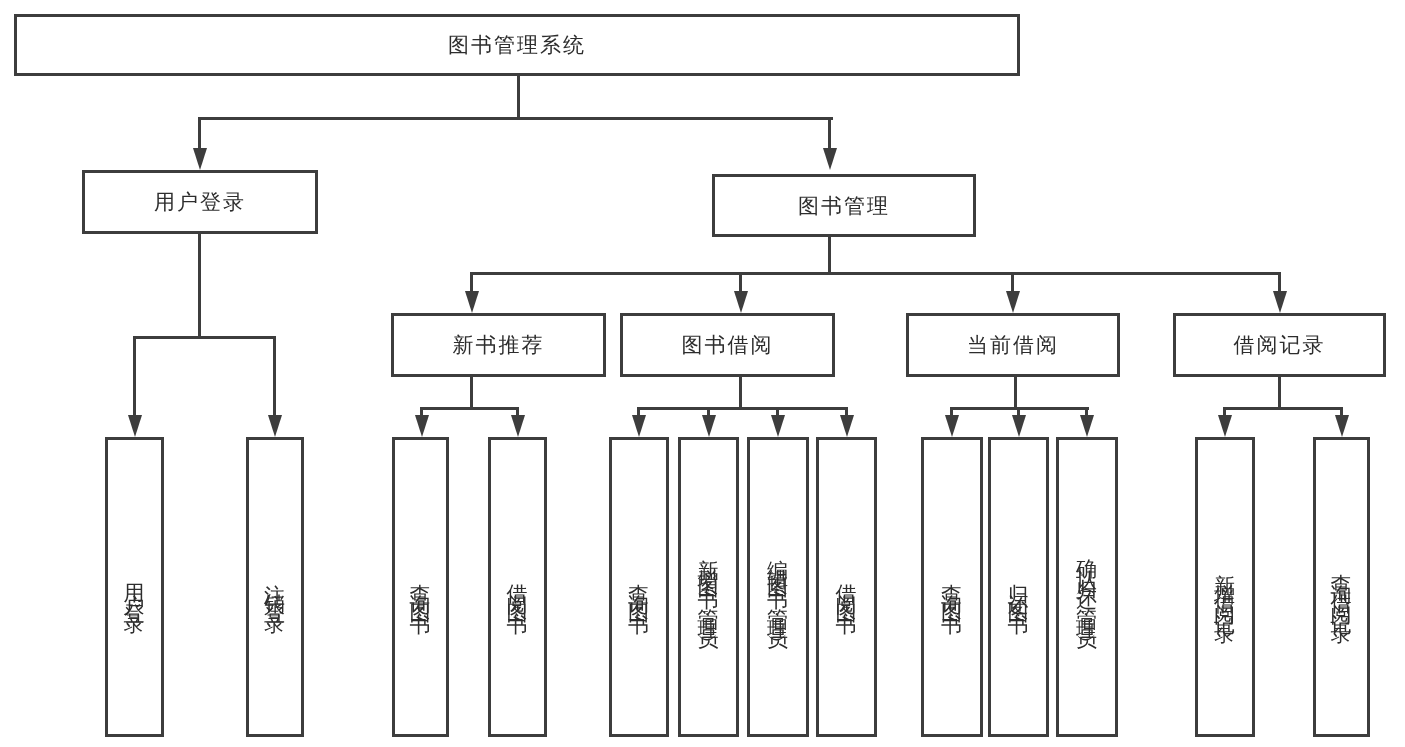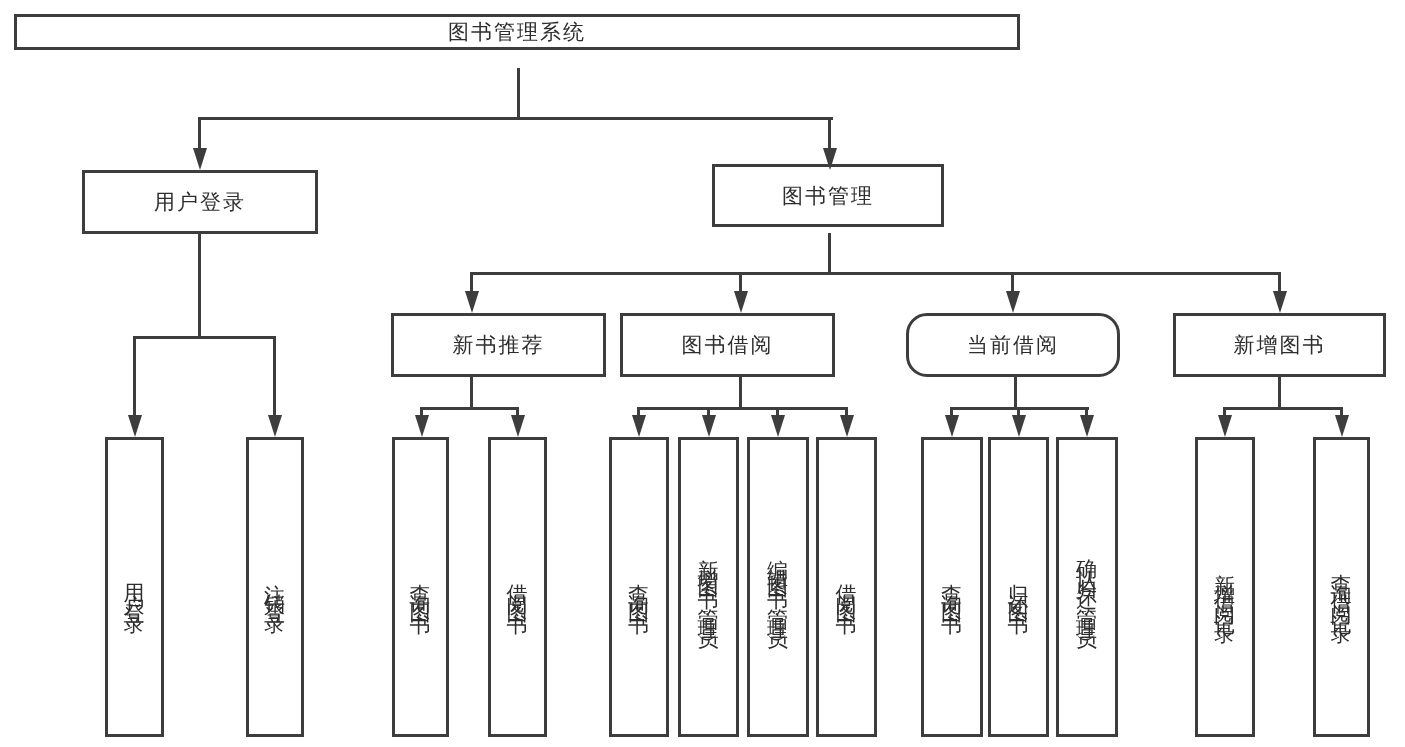--- a/index.html
+++ b/index.html
@@ -56,29 +56,29 @@
   <div class="cl hl" style="left:470px;top:272px;width:810px;"></div>
   <div class="cl vl" style="left:470px;top:377px;height:33px;"></div>
   <div class="cl hl" style="left:420px;top:407px;width:99px;"></div>
   <div class="cl vl" style="left:739px;top:377px;height:33px;"></div>
   <div class="cl hl" style="left:637px;top:407px;width:211px;"></div>
   <div class="cl vl" style="left:1014px;top:377px;height:33px;"></div>
   <div class="cl hl" style="left:950px;top:407px;width:139px;"></div>
   <div class="cl vl" style="left:1278px;top:377px;height:33px;"></div>
   <div class="cl hl" style="left:1224px;top:407px;width:119px;"></div>
 
-  <div class="node" style="left:14px;top:14px;width:1006px;height:36px;">图书管理系统</div>
+  <div class="node" style="left:14px;top:14px;width:1006px;height:62px;">图书管理系统</div>
 
   <div class="node" style="left:82px;top:170px;width:236px;height:64px;">用户登录</div>
-  <div class="node" style="left:712px;top:164px;width:232px;height:63px;">图书管理</div>
+  <div class="node" style="left:712px;top:174px;width:264px;height:63px;">图书管理</div>
 
   <div class="node" style="left:365px;top:313px;width:215px;height:64px;margin-left:26px;">新书推荐</div>
   <div class="node" style="left:620px;top:313px;width:215px;height:64px;">图书借阅</div>
-  <div class="node" style="left:906px;top:313px;width:214px;height:64px;border-radius:21px;">当前借阅</div>
-  <div class="node" style="left:1173px;top:313px;width:213px;height:64px;">新增图书</div>
+  <div class="node" style="left:906px;top:313px;width:214px;height:64px;">当前借阅</div>
+  <div class="node" style="left:1173px;top:313px;width:213px;height:64px;">借阅记录</div>
 
   <div class="node leaf" style="left:105px;top:437px;width:59px;height:300px;">用户登录</div>
   <div class="node leaf" style="left:246px;top:437px;width:58px;height:300px;">注销登录</div>
   <div class="node leaf" style="left:392px;top:437px;width:57px;height:300px;">查询图书</div>
   <div class="node leaf" style="left:488px;top:437px;width:59px;height:300px;">借阅图书</div>
   <div class="node leaf" style="left:609px;top:437px;width:60px;height:300px;">查询图书</div>
   <div class="node leaf" style="left:678px;top:437px;width:61px;height:300px;">新增图书（管理员）</div>
   <div class="node leaf" style="left:747px;top:437px;width:62px;height:300px;">编辑图书（管理员）</div>
   <div class="node leaf" style="left:816px;top:437px;width:61px;height:300px;">借阅图书</div>
   <div class="node leaf" style="left:921px;top:437px;width:62px;height:300px;">查询图书</div>

